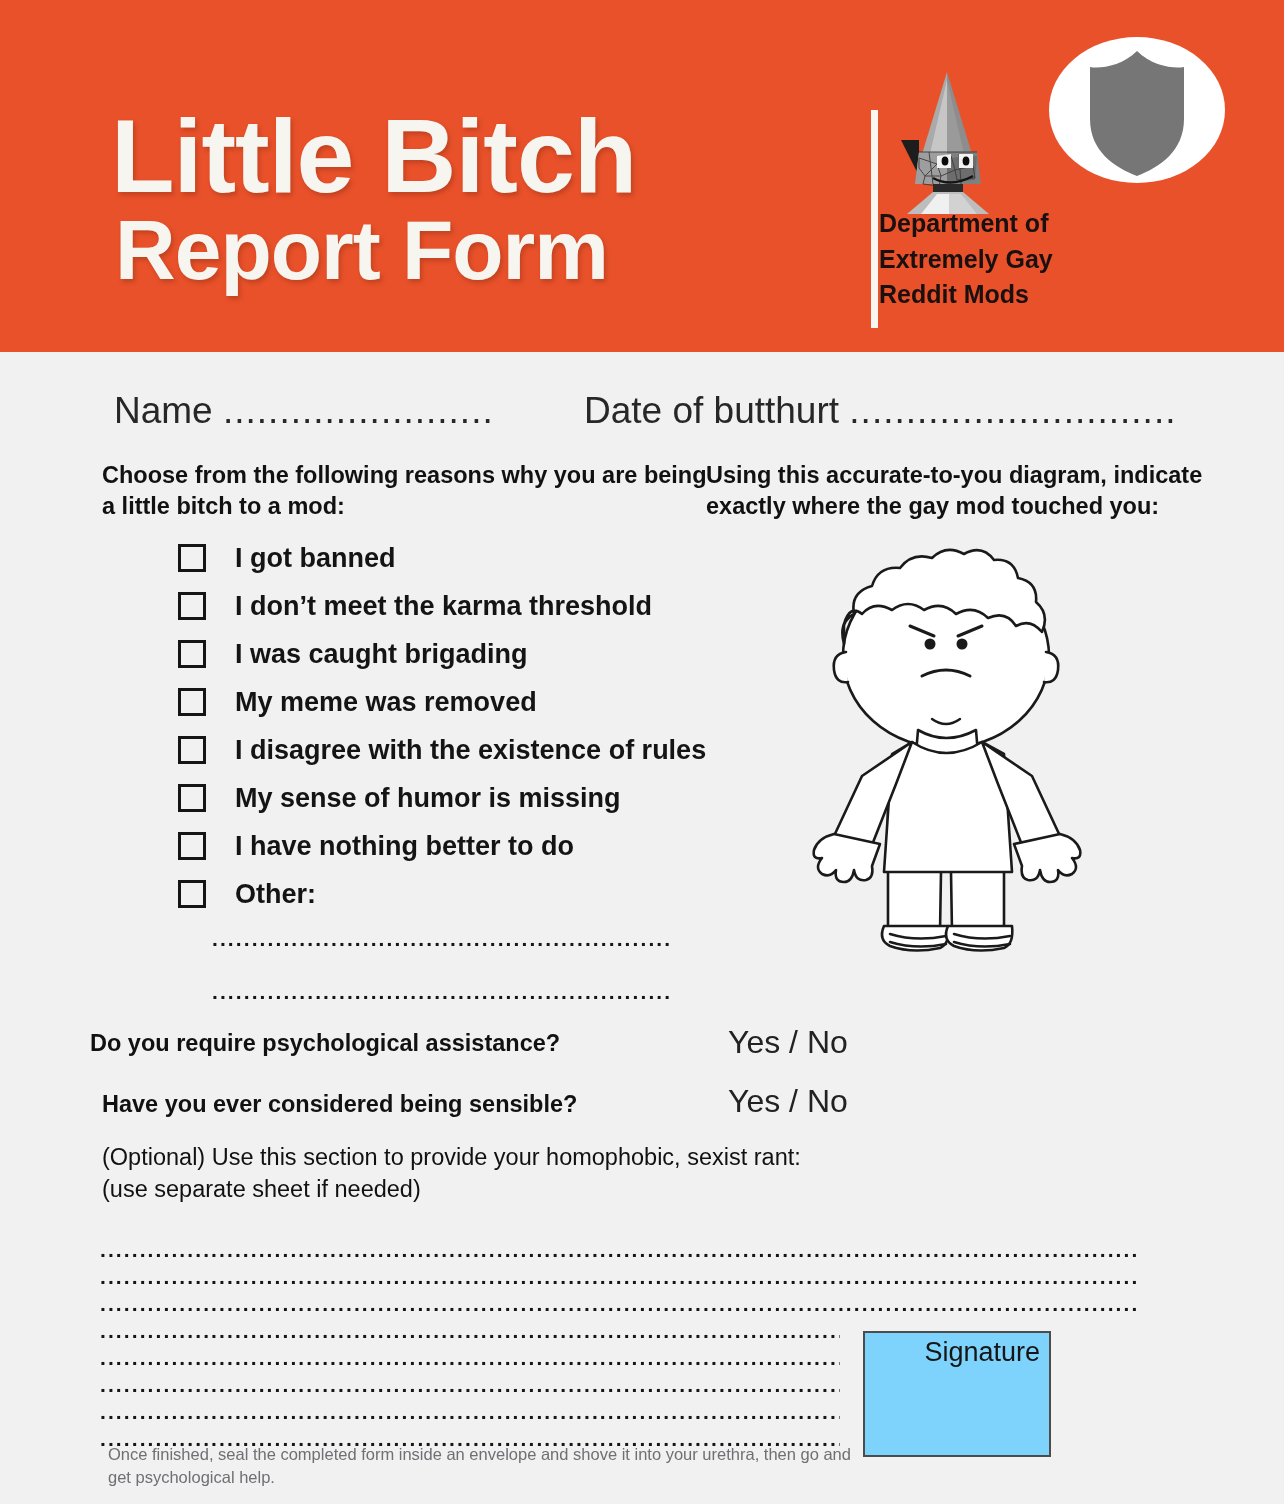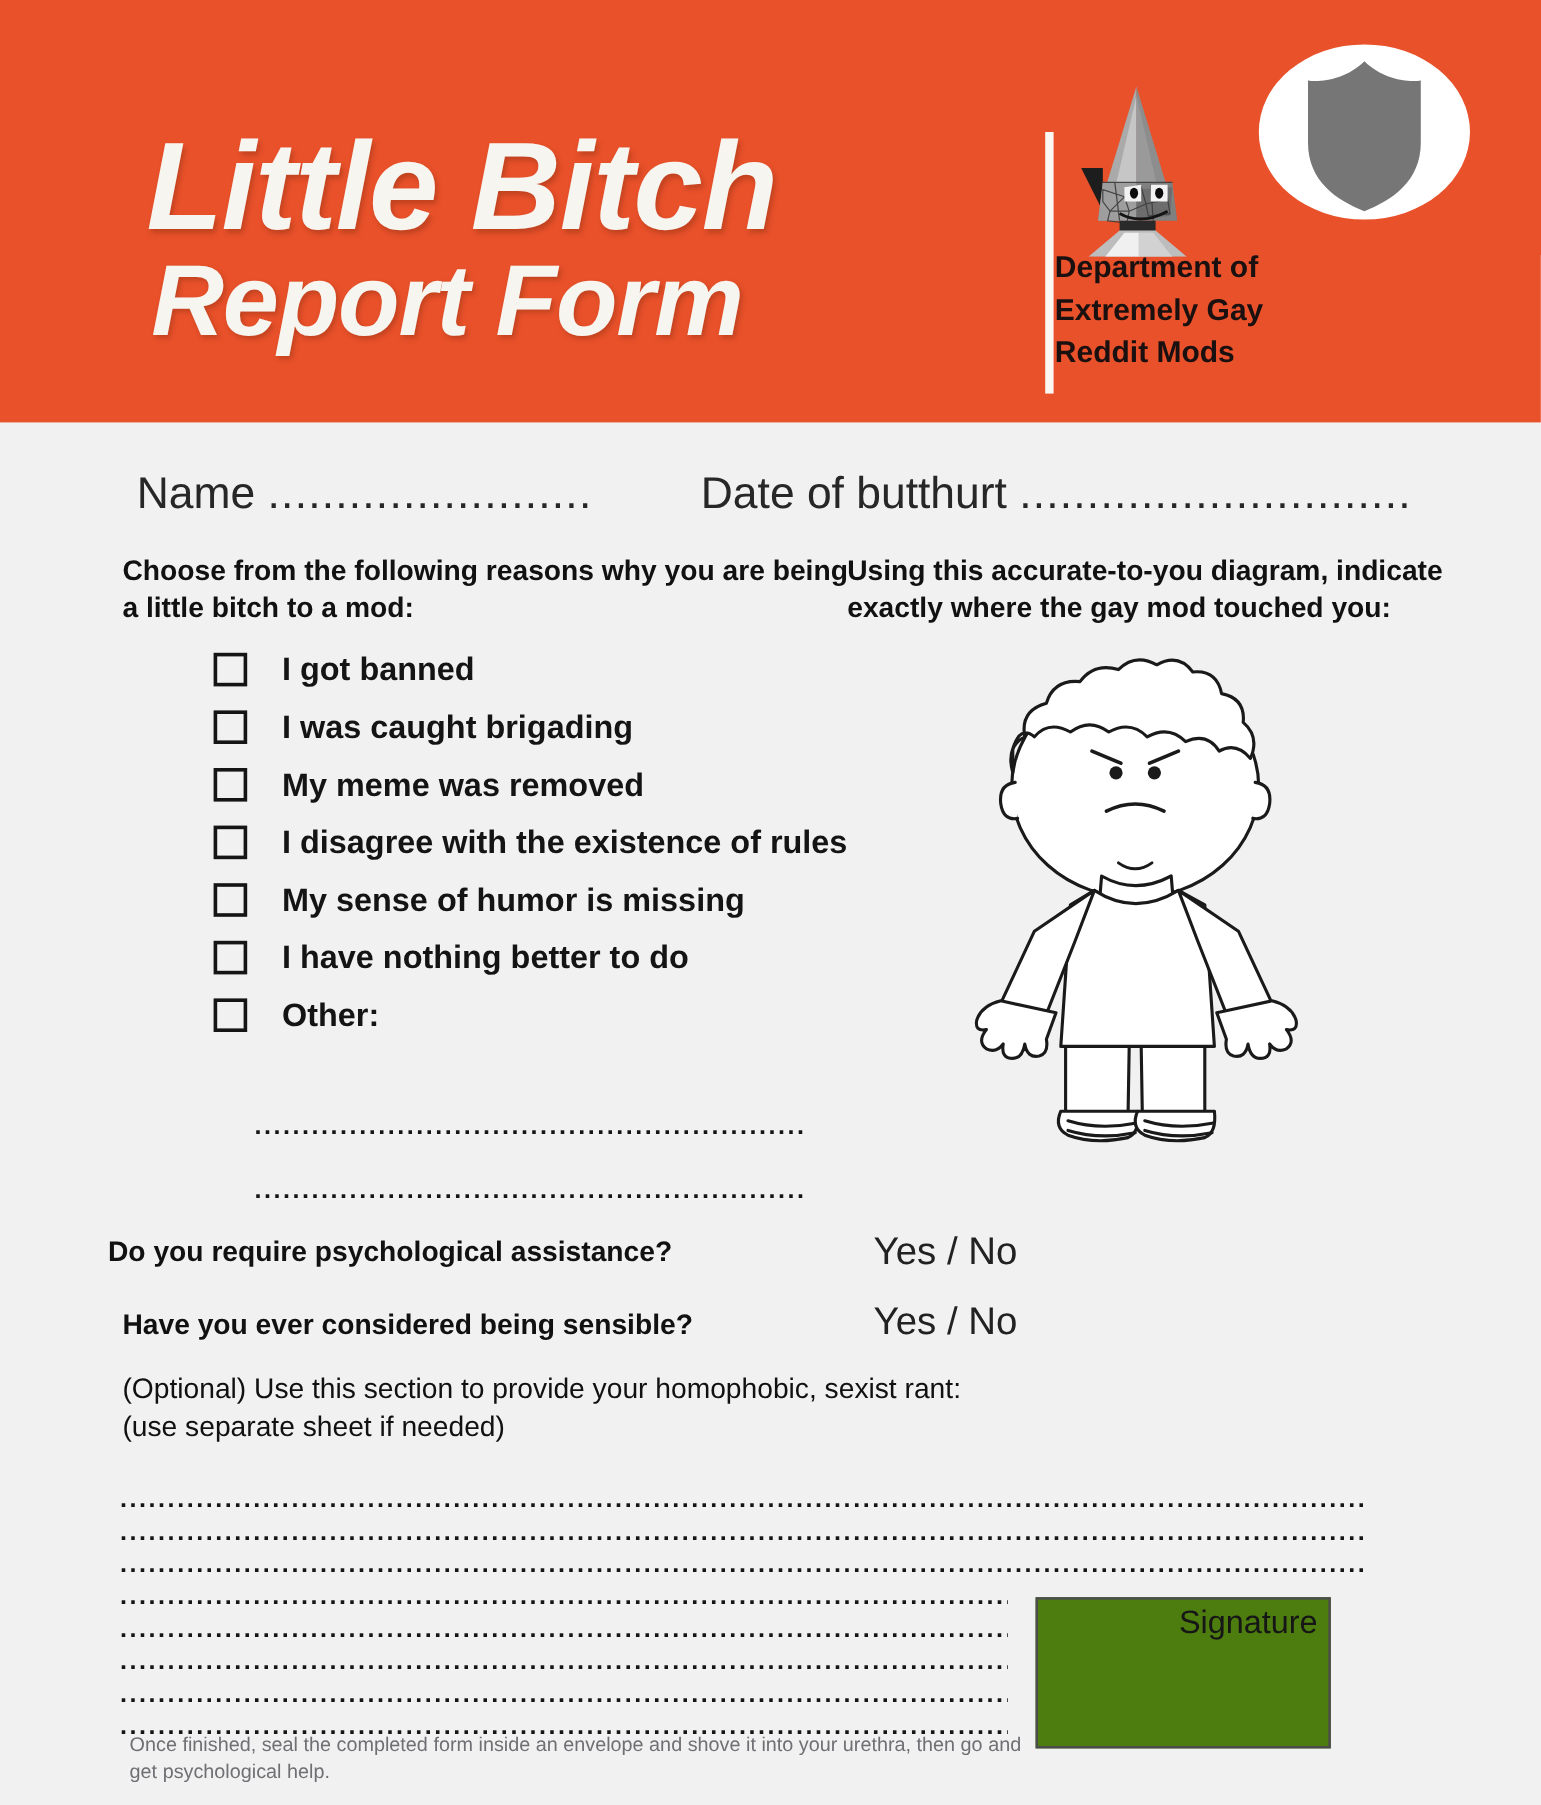--- a/index.html
+++ b/index.html
@@ -12,21 +12,21 @@
     color:#1a1a1a;
   }
   .page{position:relative;width:1284px;height:1504px;background:#f1f1f1;}
 
   
   .header{
     position:absolute;left:0;top:0;width:1284px;height:352px;
     background:#e8512a;
     overflow:hidden;
   }
-  .title-block{position:absolute;left:122px;top:108px;font-style:italic;}
+  .title-block{position:absolute;left:111px;top:108px;}
   .title-line1{
     font-size:104px;line-height:0.94;font-weight:bold;color:#f7f5f0;
     letter-spacing:-1px;
     text-shadow:2px 3px 4px rgba(120,40,15,.35);
   }
   .title-line2{
     font-size:84px;line-height:1.02;font-weight:bold;color:#f7f5f0;
     letter-spacing:-1px;margin-top:2px;margin-left:4px;
     text-shadow:2px 3px 4px rgba(120,40,15,.35);
   }
@@ -87,22 +87,22 @@
   }
 
   
   .rant-lines{position:absolute;left:100px;top:1236px;width:1050px;}
   .rant-lines .dotline{height:27px;line-height:27px;}
   .rant-lines .long{width:1040px;}
   .rant-lines .short{width:740px;}
 
   
   .sigbox{
-    position:absolute;left:863px;top:1331px;width:246px;height:126px;
-    background:#4d7c0f;border:2px solid #4c4c4c;box-sizing:border-box;
+    position:absolute;left:863px;top:1331px;width:188px;height:126px;
+    background:#7dd3fc;border:2px solid #4c4c4c;box-sizing:border-box;
   }
   .sigbox .siglabel{
     position:absolute;right:9px;top:4px;font-size:27px;font-weight:300;color:#161616;
   }
 
   
   .footnote{
     position:absolute;left:108px;top:1443px;width:750px;
     font-size:16.5px;line-height:1.42;color:#6f6f74;
   }
@@ -179,20 +179,24 @@
   <div class="colhead" id="colhead-left">Choose from the following reasons why you are being a little bitch to a mod:</div>
   <div class="colhead" id="colhead-right">Using this accurate-to-you diagram, indicate exactly where the gay mod touched you:</div>
 
   <div class="cb-list">
     <div class="cb-row">
       <span class="cb"></span>
       <span class="cb-label">I got banned</span>
     </div>
     <div class="cb-row">
       <span class="cb"></span>
+      <span class="cb-label">I don’t meet the karma threshold</span>
+    </div>
+    <div class="cb-row">
+      <span class="cb"></span>
       <span class="cb-label">I was caught brigading</span>
     </div>
     <div class="cb-row">
       <span class="cb"></span>
       <span class="cb-label">My meme was removed</span>
     </div>
     <div class="cb-row">
       <span class="cb"></span>
       <span class="cb-label">I disagree with the existence of rules</span>
     </div>

